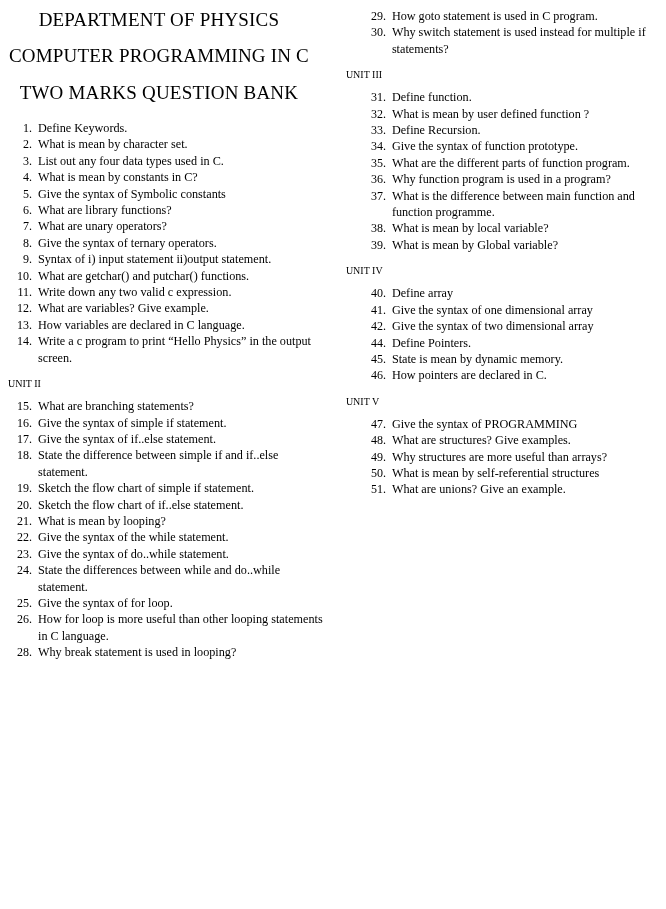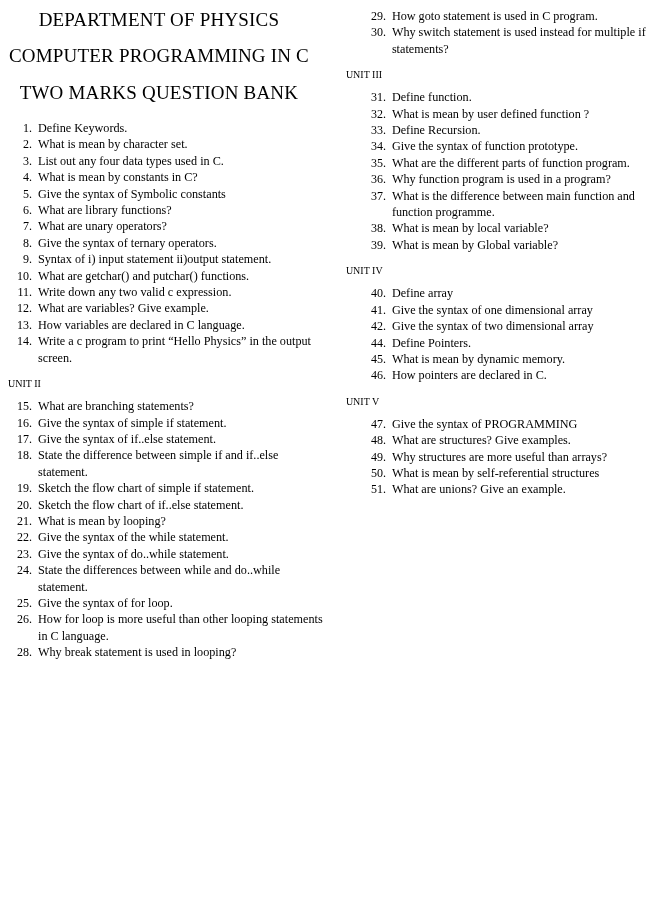--- a/index.html
+++ b/index.html
@@ -160,21 +160,21 @@
         <li><span class="num">39.</span><span>What is  mean by Global variable?</span></li>
       </ol>
 
       <div class="unit-label" style="padding-left:0">UNIT IV</div>
 
       <ol class="qlist">
         <li><span class="num">40.</span><span>Define array</span></li>
         <li><span class="num">41.</span><span>Give the syntax of one dimensional array</span></li>
         <li><span class="num">42.</span><span>Give the syntax of two dimensional array</span></li>
         <li><span class="num">44.</span><span>Define Pointers.</span></li>
-        <li><span class="num">45.</span><span>What is mean by dynamic memory.</span></li>
+        <li><span class="num">45.</span><span>State is mean by dynamic memory.</span></li>
         <li><span class="num">46.</span><span>How pointers are declared in C.</span></li>
       </ol>
 
       <div class="unit-label" style="padding-left:0">UNIT V</div>
 
       <ol class="qlist">
         <li><span class="num">47.</span><span>Give the syntax of PROGRAMMING</span></li>
         <li><span class="num">48.</span><span>What are structures? Give examples.</span></li>
         <li><span class="num">49.</span><span>Why structures are more useful than arrays?</span></li>
         <li><span class="num">50.</span><span>What is mean by self-referential structures</span></li>

